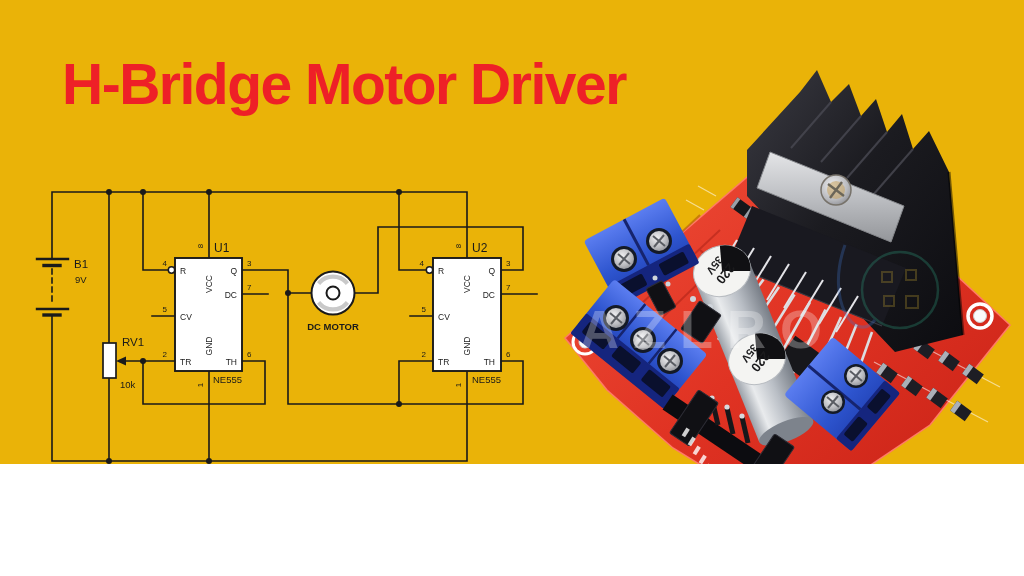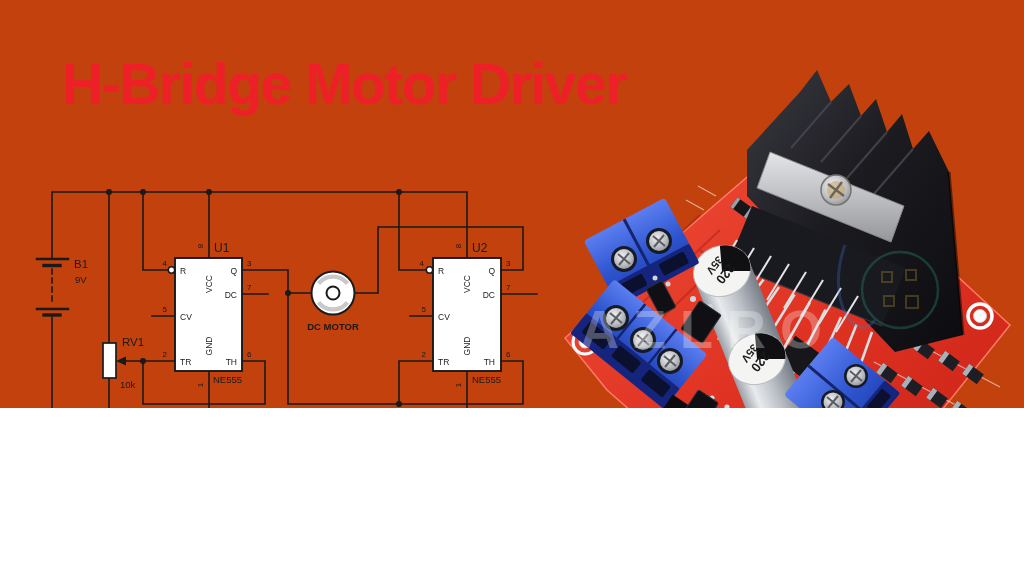--- a/index.html
+++ b/index.html
@@ -1,16 +1,16 @@
 <!DOCTYPE html>
 <html><head>
 <meta charset="utf-8">
 <style>
   html,body{margin:0;padding:0;background:#ffffff;}
-  .stage{position:relative;width:1024px;height:408px;background:#c2410c;overflow:hidden;
+  .stage{position:relative;width:1024px;height:464px;background:#eab308;overflow:hidden;
          font-family:"Liberation Sans","DejaVu Sans",sans-serif;}
   svg{position:absolute;left:0;top:0;}
   text{font-family:"Liberation Sans","DejaVu Sans",sans-serif;}
   .sch-label{fill:#1a1a1a;}
   .pin-num{font-size:8px;fill:#1a1a1a;}
   .pin-lab{font-size:8.5px;fill:#1a1a1a;}
   .ref{font-size:12px;fill:#1a1a1a;}
 </style>
 </head>
 <body>

